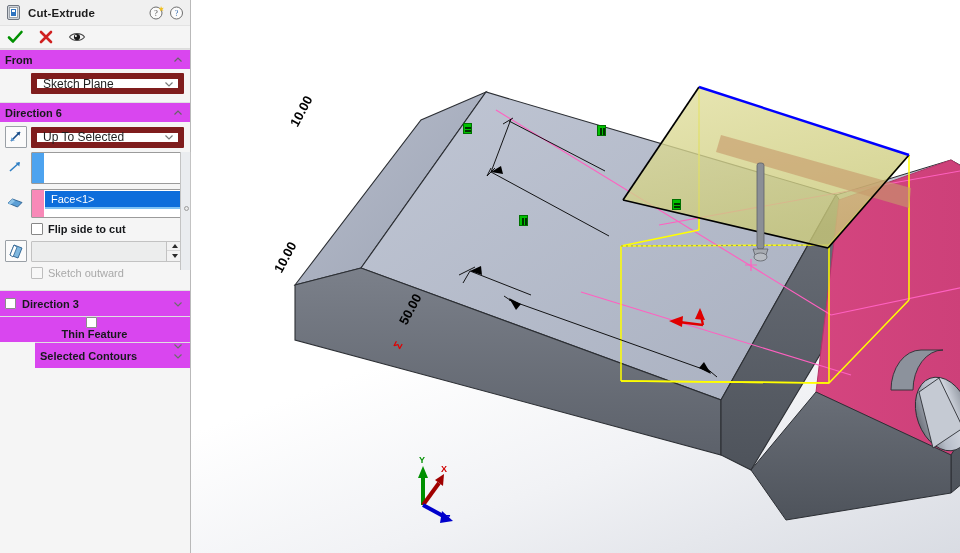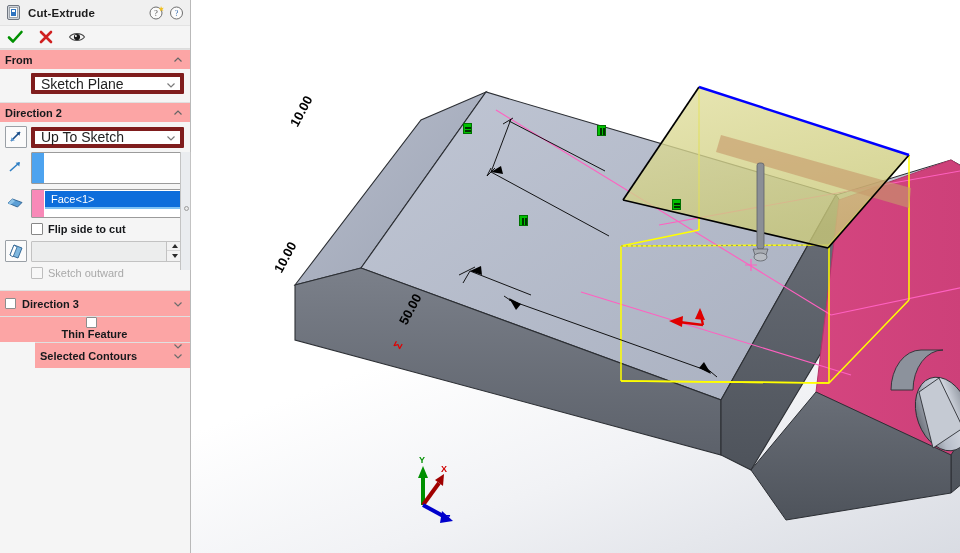--- a/index.html
+++ b/index.html
@@ -50,44 +50,44 @@
     border-bottom: 1px solid #dcdcdc;
   }
   .tb-btn { width: 18px; height: 18px; position: relative; cursor: pointer; }
 
   .sect-head {
     height: 20px;
     display: flex; align-items: center;
     padding: 0 6px 0 5px;
     font-weight: bold; font-size: 11px; color: #17191c;
     border-top: 1px solid #e0e0e0;
-    background: #fca5a5;
+    background: #d946ef;
   }
   .sect-head .chev { margin-left: auto; width: 12px; height: 12px; position: relative; }
   .sect-cb {
     width: 11px; height: 11px; border: 1px solid #8d8d8d;
     background: #fff; margin-right: 6px; border-radius: 1px; flex:0 0 11px;
   }
   .sect-body { padding: 4px 6px 6px 5px; background: #f5f5f5; }
 
   .row { display: flex; align-items: center; margin-bottom: 4px; }
   .ico-box {
     width: 22px; height: 22px; flex: 0 0 22px;
     border: 1px solid #9aa0a6; background: #fbfbfb;
     position: relative; margin-right: 4px; border-radius: 1px;
   }
   .ico-plain {
     width: 22px; height: 22px; flex: 0 0 22px;
     position: relative; margin-right: 4px;
   }
   .combo {
     flex: 1 1 auto; height: 21px;
-    background: #fff; border: 4px solid #7f1d1d;
+    background: #fff; border: 6px solid #7f1d1d;
     display: flex; align-items: center;
-    padding: 0 3px 0 6px; font-size: 14px; color: #1f1f1f;
+    padding: 0 3px 0 6px; font-size: 12px; color: #1f1f1f;
     border-radius: 1px;
   }
   .combo .lbl { flex: 1 1 auto; }
   .combo .chev { width: 12px; height: 12px; position: relative; }
 
   .selbox {
     flex: 1 1 auto; height: 29px;
     background: #fff; border: 1px solid #9b9b9b;
     display: flex; align-items: stretch; border-radius: 1px;
   }
@@ -234,39 +234,39 @@
           <span class="chev">
             <svg width="12" height="12" viewBox="0 0 12 12">
                 <path d="M2.5 4.5 L6 8 L9.5 4.5" stroke="#7a7a7a" stroke-width="1.2" fill="none"></path>
               </svg>
           </span>
         </div>
       </div>
     </div>
 
     <div class="sect-head">
-      <span>Direction 2</span>
+      <span>Direction 6</span>
       <span class="chev">
         <svg width="12" height="12" viewBox="0 0 12 12">
             <path d="M2.5 7.5 L6 4 L9.5 7.5" stroke="#666" stroke-width="1.2" fill="none"></path>
           </svg>
       </span>
     </div>
     <div class="sect-body">
 
       <div class="row">
         <span class="ico-box">
           <svg width="20" height="20" viewBox="0 0 20 20">
             <path d="M5 14 L14 5" stroke="#1b4f8a" stroke-width="1.7" fill="none"></path>
             <path d="M14 5 L10.2 5.4 L13.6 8.8 Z" fill="#1b4f8a"></path>
             <path d="M5 14 L8.8 13.6 L5.4 10.2 Z" fill="#5c9ad4"></path>
           </svg>
         </span>
         <div class="combo">
-          <span class="lbl">Up To Sketch</span>
+          <span class="lbl">Up To Selected</span>
           <span class="chev">
             <svg width="12" height="12" viewBox="0 0 12 12">
                 <path d="M2.5 4.5 L6 8 L9.5 4.5" stroke="#7a7a7a" stroke-width="1.2" fill="none"></path>
               </svg>
           </span>
         </div>
       </div>
 
       <div class="row" style="margin-bottom:5px;">
         <span class="ico-plain">

